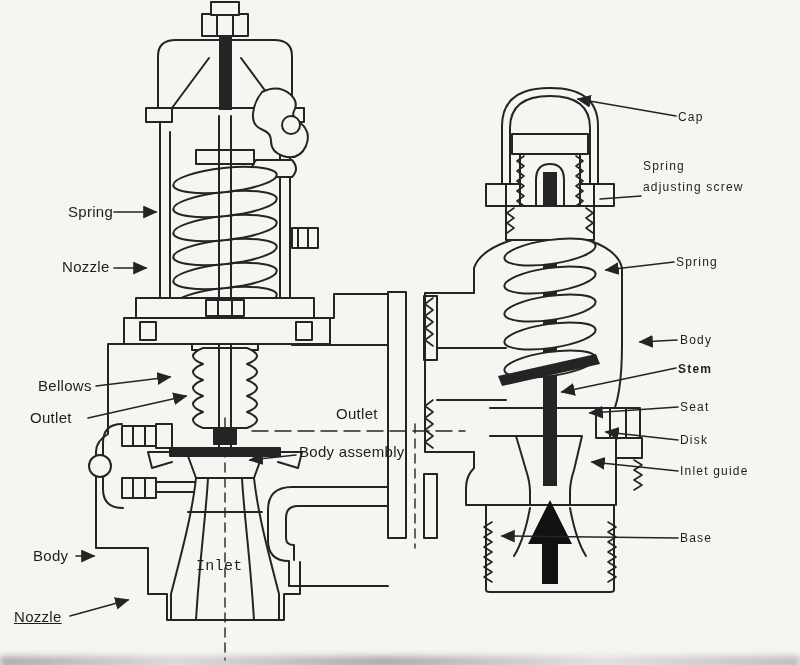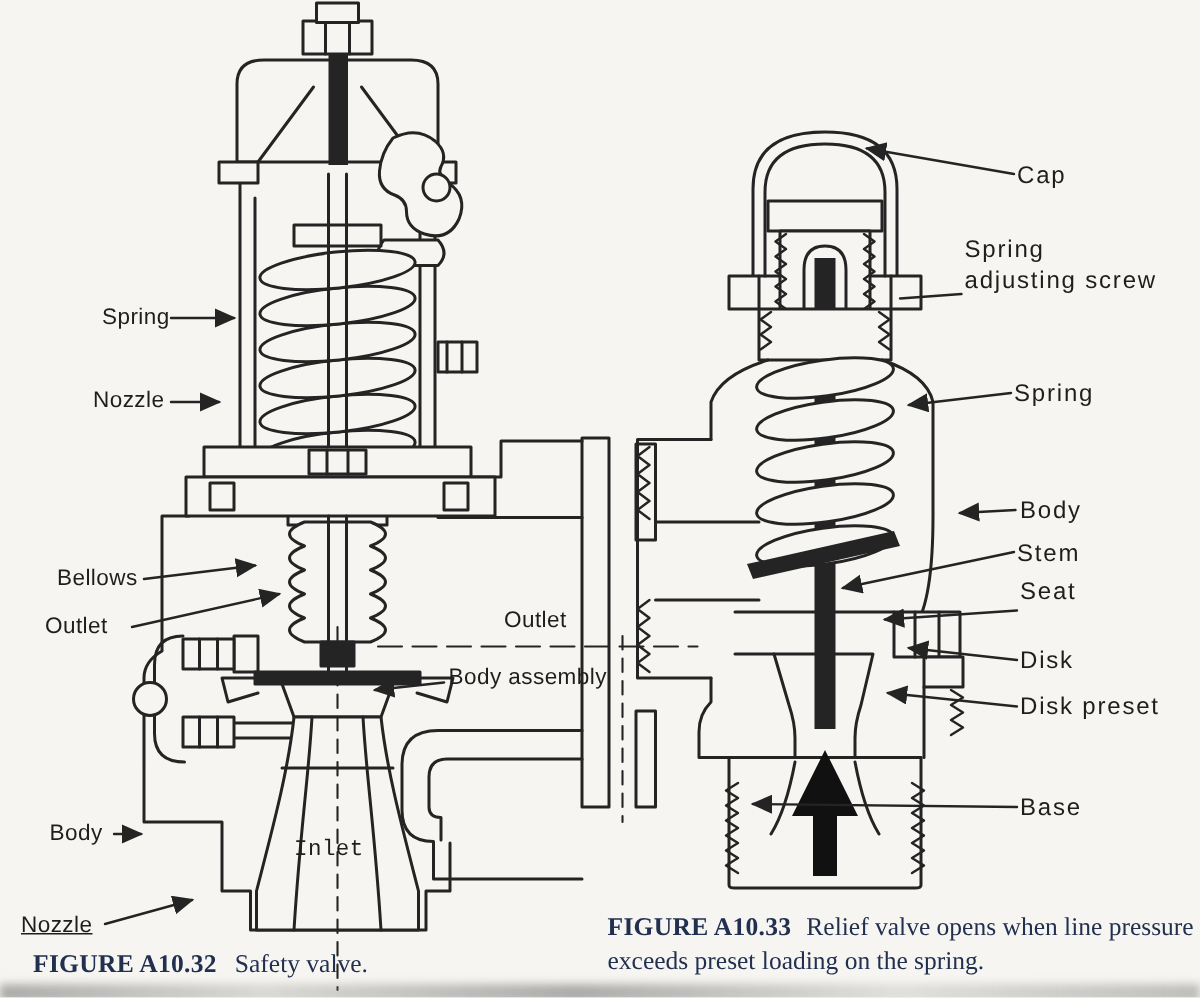--- a/index.html
+++ b/index.html
@@ -15,21 +15,21 @@
   svg{position:absolute;left:0;top:0;}
   .lbl{
     position:absolute;
     color:#1e1e1e;
     font-size:15px;
     letter-spacing:.3px;
     line-height:18px;
     white-space:nowrap;
   }
   .lbl-r{
-    font-size:16px;
+    font-size:12px;
     letter-spacing:1.2px;
     line-height:21px;
   }
   .lbl-multiline{white-space:pre-line;}
   .caption{
     position:absolute;
     font-family:"Liberation Serif",serif;
     color:#223050;
     font-size:17px;
     line-height:23px;
@@ -223,28 +223,22 @@
 <div class="lbl" style="left:299px;top:443px;">Body assembly</div>
 <div class="lbl" style="left:33px;top:547px;">Body</div>
 <div class="lbl" style="left:196px;top:558px;font-family:Liberation Mono, monospace;">Inlet</div>
 <div class="lbl" style="left:14px;top:608px;text-decoration:underline;">Nozzle</div>
 
 <div class="lbl lbl-r" style="left:678px;top:107px;">Cap</div>
 <div class="lbl lbl-r lbl-multiline" style="left:643px;top:156px;">Spring
 adjusting screw</div>
 <div class="lbl lbl-r" style="left:676px;top:252px;">Spring</div>
 <div class="lbl lbl-r" style="left:680px;top:330px;">Body</div>
-<div class="lbl lbl-r" style="left:678px;top:359px;">Stem</div>
-<div class="lbl lbl-r" style="left:680px;top:384px;">Seat</div>
+<div class="lbl lbl-r" style="left:678px;top:359px;font-weight:bold;">Stem</div>
+<div class="lbl lbl-r" style="left:680px;top:397px;">Seat</div>
 <div class="lbl lbl-r" style="left:680px;top:430px;">Disk</div>
-<div class="lbl lbl-r" style="left:680px;top:461px;">Disk preset</div>
+<div class="lbl lbl-r" style="left:680px;top:461px;">Inlet guide</div>
 <div class="lbl lbl-r" style="left:680px;top:528px;">Base</div>
 
-<div class="caption" style="left:22px;top:631px;">
-  <span class="cap-num">FIGURE A10.32</span><span class="cap-text">Safety valve.</span>
-</div>
-
-<div class="caption caption-right" style="left:405px;top:606px;">
-  <span class="cap-num">FIGURE A10.33</span><span class="cap-text">Relief valve opens when line pressure exceeds preset loading on the spring.</span>
-</div>
+
 
 <div class="bottom-smudge"></div>
 </div>
 
 </body></html>

